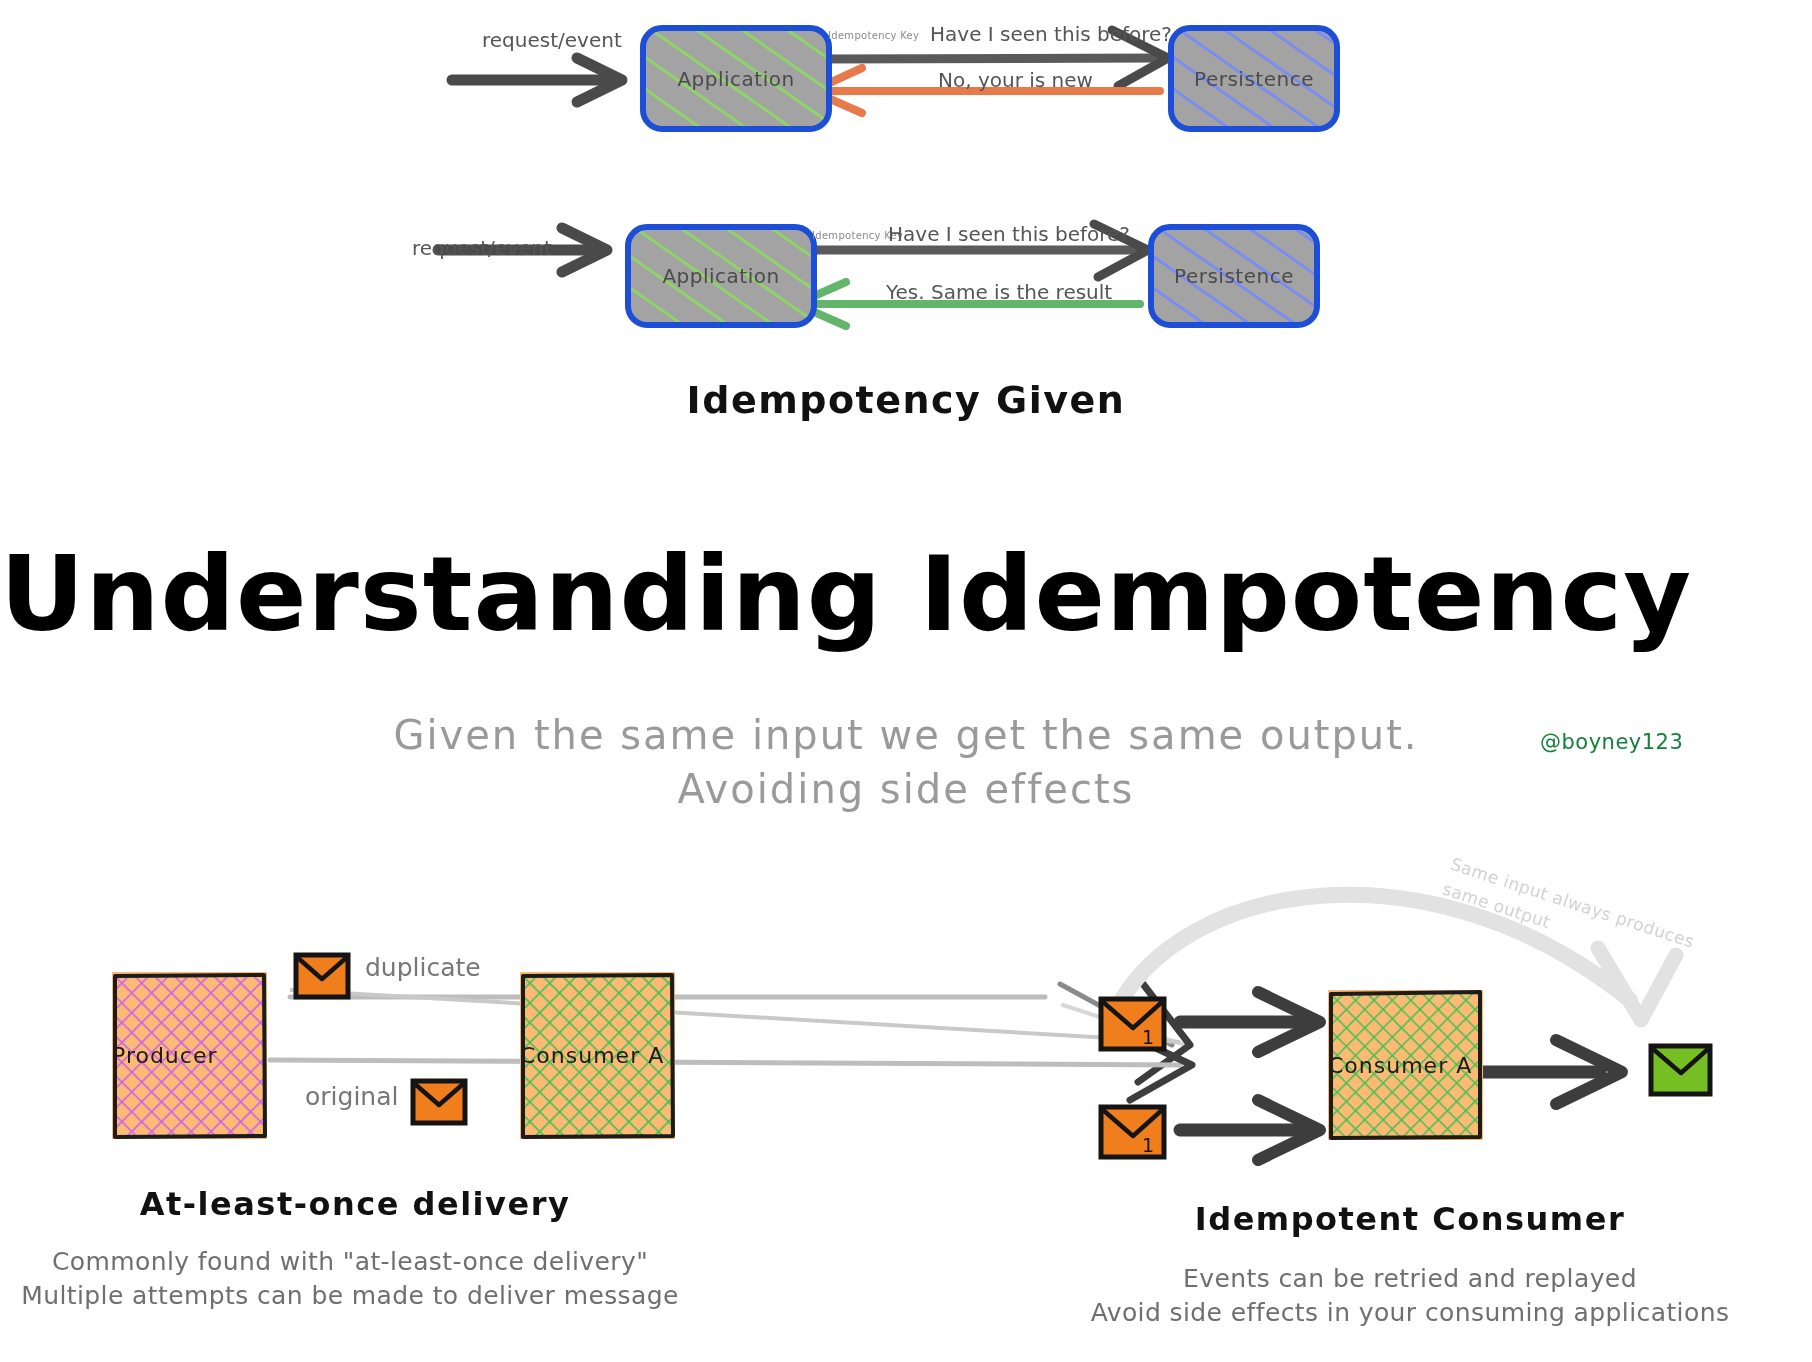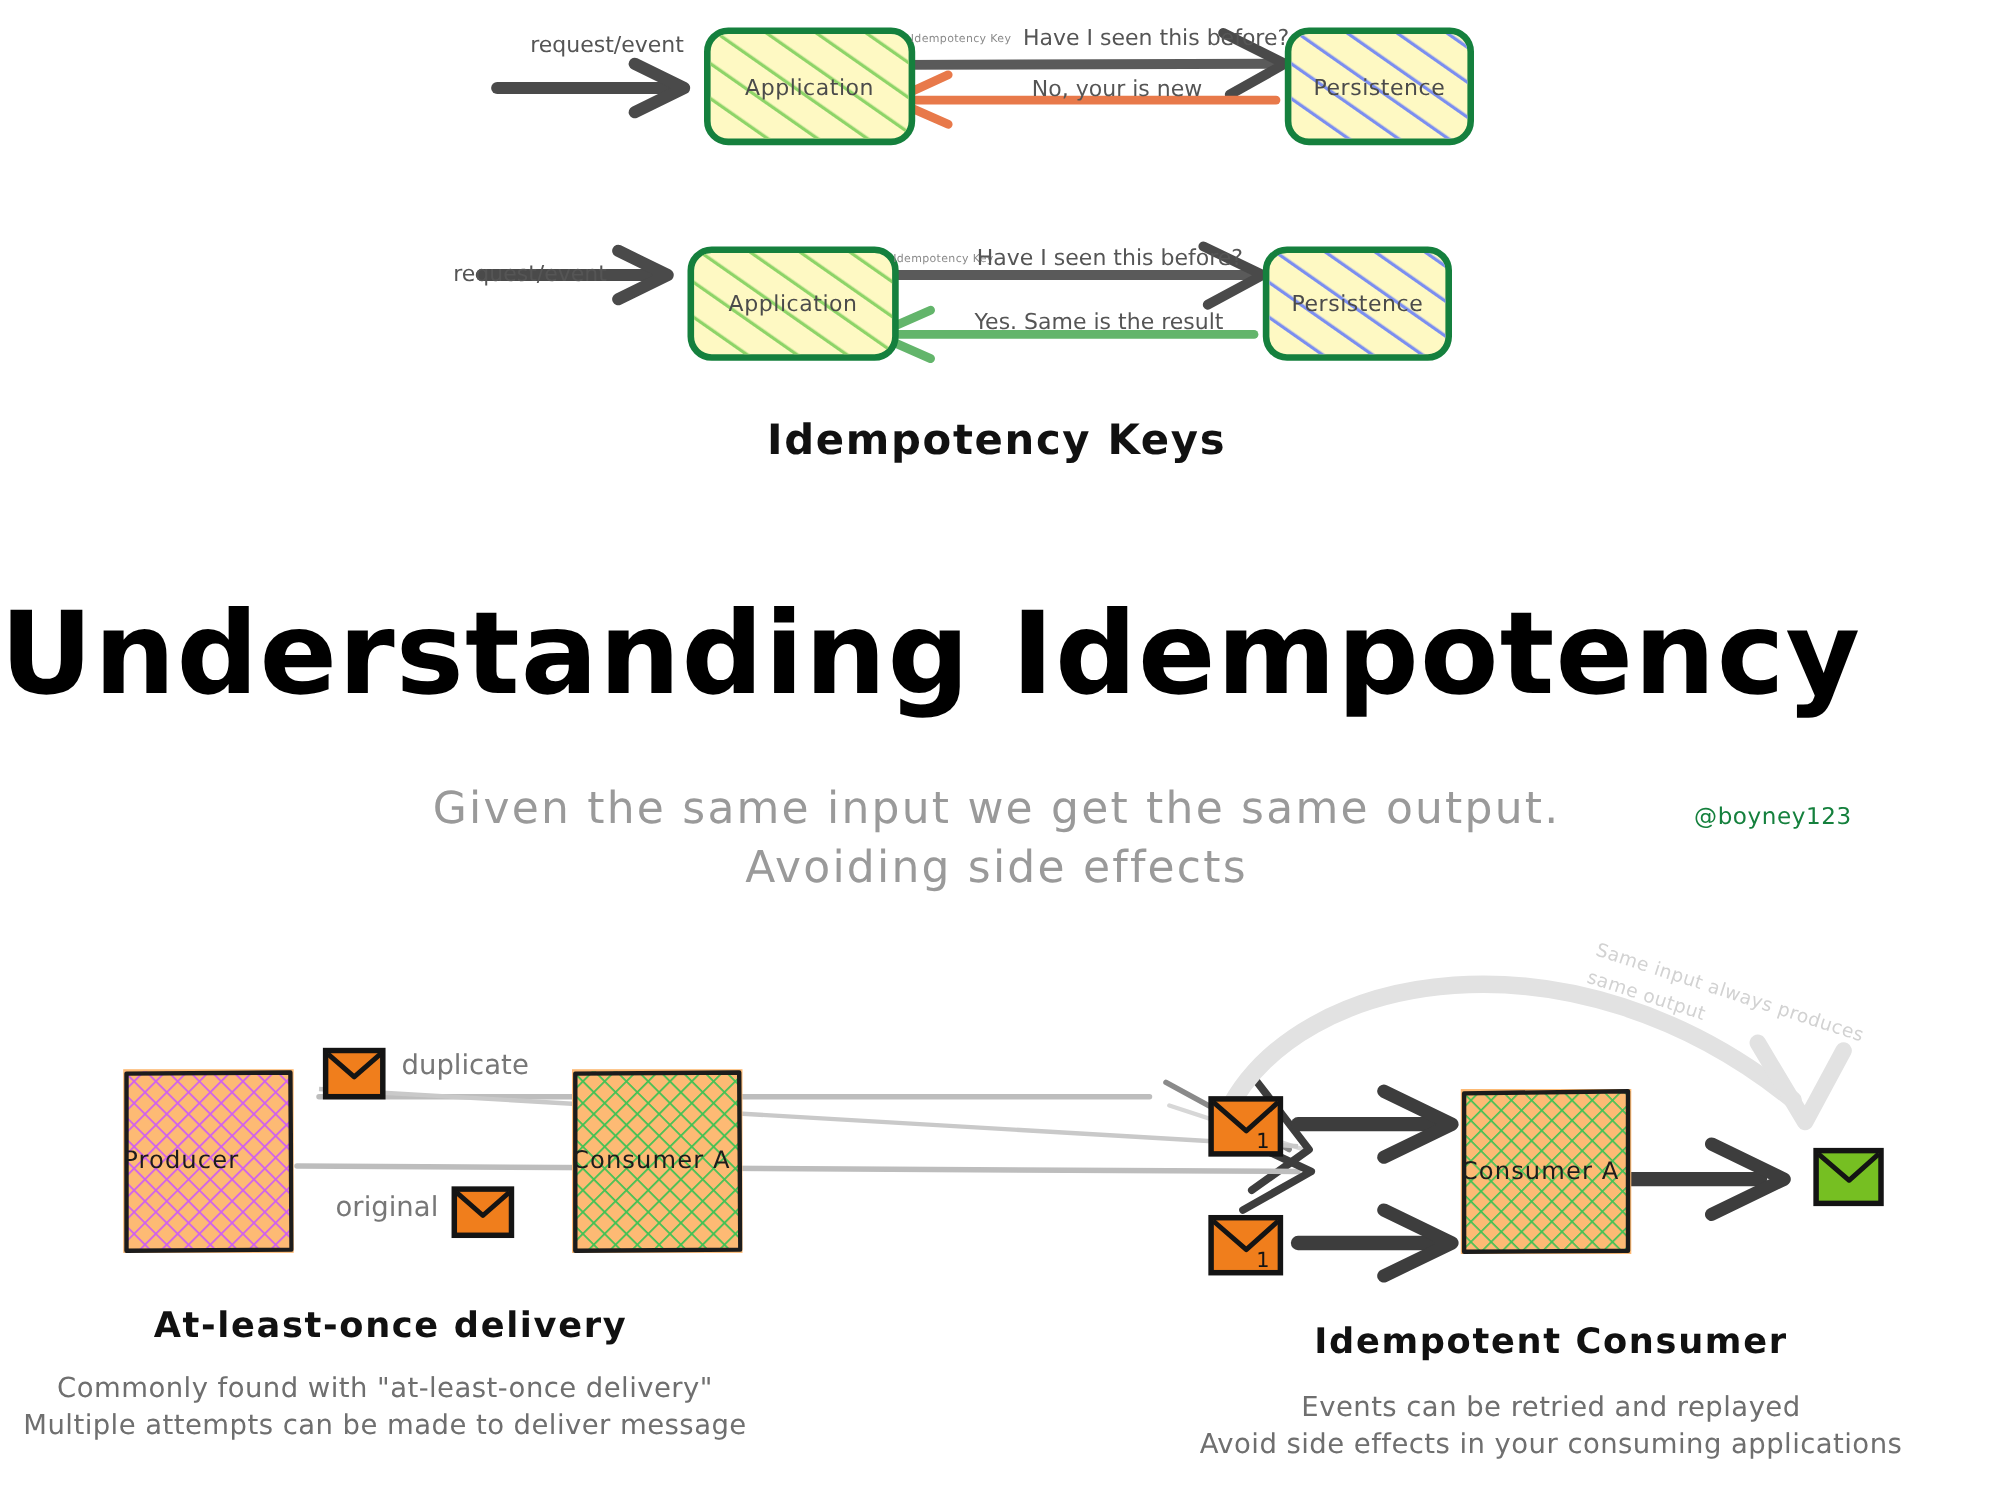--- a/index.html
+++ b/index.html
@@ -14,23 +14,23 @@
     background: #ffffff;
     overflow: hidden;
     font-family: "DejaVu Sans", sans-serif;
   }
 
   
   .abs { position: absolute; }
 
   .node-box {
     position: absolute;
-    border: 6px solid #15803d;
+    border: 6px solid #1d4ed8;
     border-radius: 22px;
-    background: #fef9c3;
+    background: #a3a3a3;
     overflow: hidden;
     display: flex;
     align-items: center;
     justify-content: center;
   }
   .node-box .hatch {
     position: absolute;
     inset: -10px;
     pointer-events: none;
   }
@@ -261,21 +261,21 @@
       <rect x="0" y="0" width="180" height="112" fill="url(#hatchBlue)"></rect>
     </svg>
     <span class="node-label">Persistence</span>
   </div>
 
   <div class="edge-label" style="left:412px; top:236px;">request/event</div>
   <div class="edge-label small" style="left:812px; top:230px;">Idempotency Key</div>
   <div class="edge-label" style="left:888px; top:222px;">Have I seen this before?</div>
   <div class="edge-label" style="left:886px; top:280px;">Yes. Same is the result</div>
 
-  <div class="section-title" style="left:0; right:0; width:1812px; top:378px;">Idempotency Keys</div>
+  <div class="section-title" style="left:0; right:0; width:1812px; top:378px;">Idempotency Given</div>
 
   <div id="main-title">Understanding Idempotency</div>
   <div id="main-sub">Given the same input we get the same output.
 Avoiding side effects</div>
   <div id="handle">@boyney123</div>
 
   <div class="sq-box" style="left:112px; top:972px; width:155px; height:167px;">
     <svg style="position:absolute; inset:0; width:100%; height:100%;" viewBox="0 0 155 167" preserveAspectRatio="none">
       <rect x="2" y="2" width="151" height="163" fill="url(#crossPurple)"></rect>
       <path d="M3,4 L152,3 L153,164 L3,165 Z" fill="none" stroke="#1c1c1c" stroke-width="4" stroke-linejoin="round"></path>

